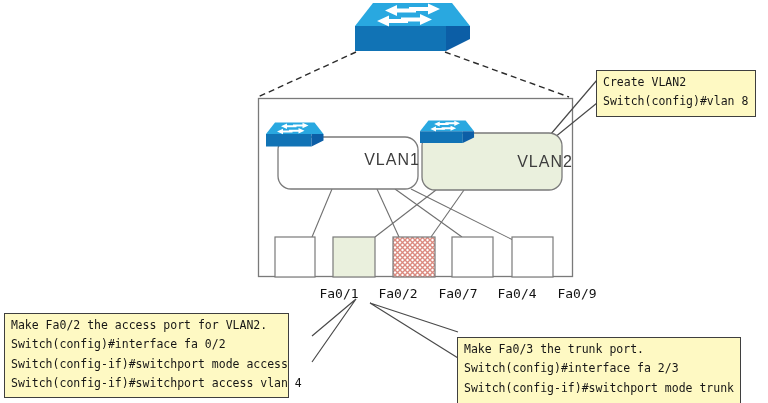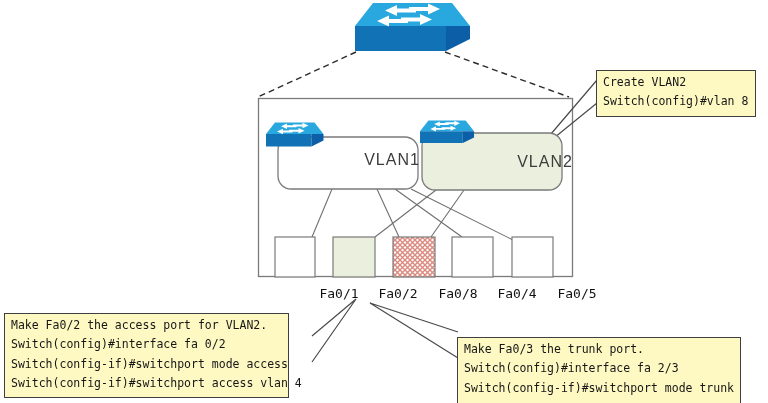--- a/index.html
+++ b/index.html
@@ -83,23 +83,23 @@
     <use href="#sw" transform="translate(355,2)"></use>
     <use href="#sw" transform="translate(266,122) scale(0.5)"></use>
     <use href="#sw" transform="translate(420,120) scale(0.47)"></use>
   </svg>
 
   <div class="abs vlan-label" style="left:278px;top:151px;width:140px;">VLAN1</div>
   <div class="abs vlan-label" style="left:422px;top:153px;width:158px;">VLAN2</div>
 
   <div class="abs port-label" style="left:265px;top:286px;">Fa0/1</div>
   <div class="abs port-label" style="left:324px;top:286px;">Fa0/2</div>
-  <div class="abs port-label" style="left:384px;top:286px;">Fa0/8</div>
+  <div class="abs port-label" style="left:384px;top:286px;">Fa0/7</div>
   <div class="abs port-label" style="left:443px;top:286px;">Fa0/4</div>
-  <div class="abs port-label" style="left:503px;top:286px;">Fa0/5</div>
+  <div class="abs port-label" style="left:503px;top:286px;">Fa0/9</div>
 
   <div class="callout" style="left:596px;top:70px;width:160px;height:47px;">
     <div>Create VLAN2</div>
     <div>Switch(config)#vlan 8</div>
   </div>
 
   <div class="callout" style="left:4px;top:313px;width:285px;height:85px;">
     <div>Make Fa0/2 the access port for VLAN2.</div>
     <div>Switch(config)#interface fa 0/2</div>
     <div>Switch(config-if)#switchport mode access</div>

